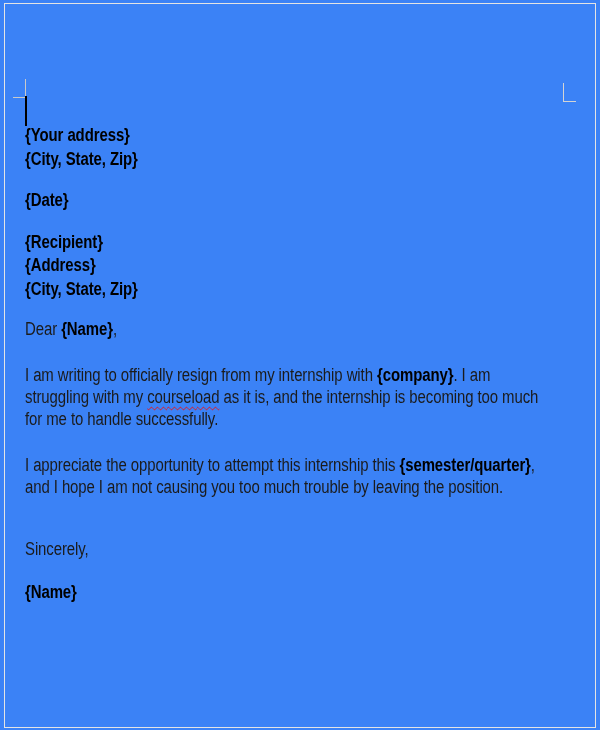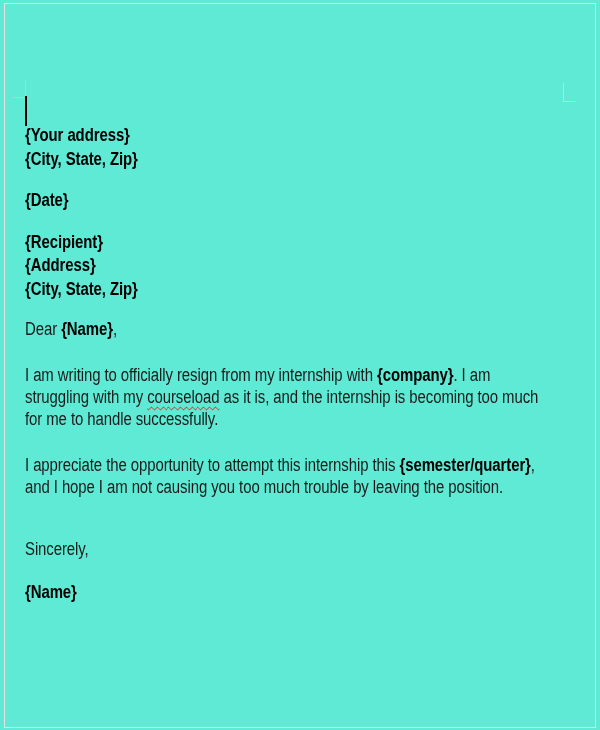--- a/index.html
+++ b/index.html
@@ -1,17 +1,17 @@
 <!DOCTYPE html>
 <html><head>
 <meta charset="utf-8">
 <style>
   html,body{margin:0;padding:0;background:#fff;}
   .screen{
-    position:relative;width:600px;height:730px;background:#5eead4;overflow:hidden;
+    position:relative;width:600px;height:730px;background:#3b82f6;overflow:hidden;
     font-family:"Liberation Sans",sans-serif;
   }
   .page-border{
     position:absolute;left:4px;top:3px;right:4px;bottom:2px;
     border:1px solid #e4e4e4;pointer-events:none;
   }
   .corner-mark{position:absolute;width:12px;height:18px;}
   .corner-left{left:13px;top:79px;border-right:1px solid #c9c9c9;border-bottom:1px solid #c9c9c9;}
   .corner-right{left:563px;top:83px;border-left:1px solid #d4d4d4;border-bottom:1px solid #d4d4d4;}
   .caret{position:absolute;left:25px;top:96px;width:2px;height:30px;background:#000;}

